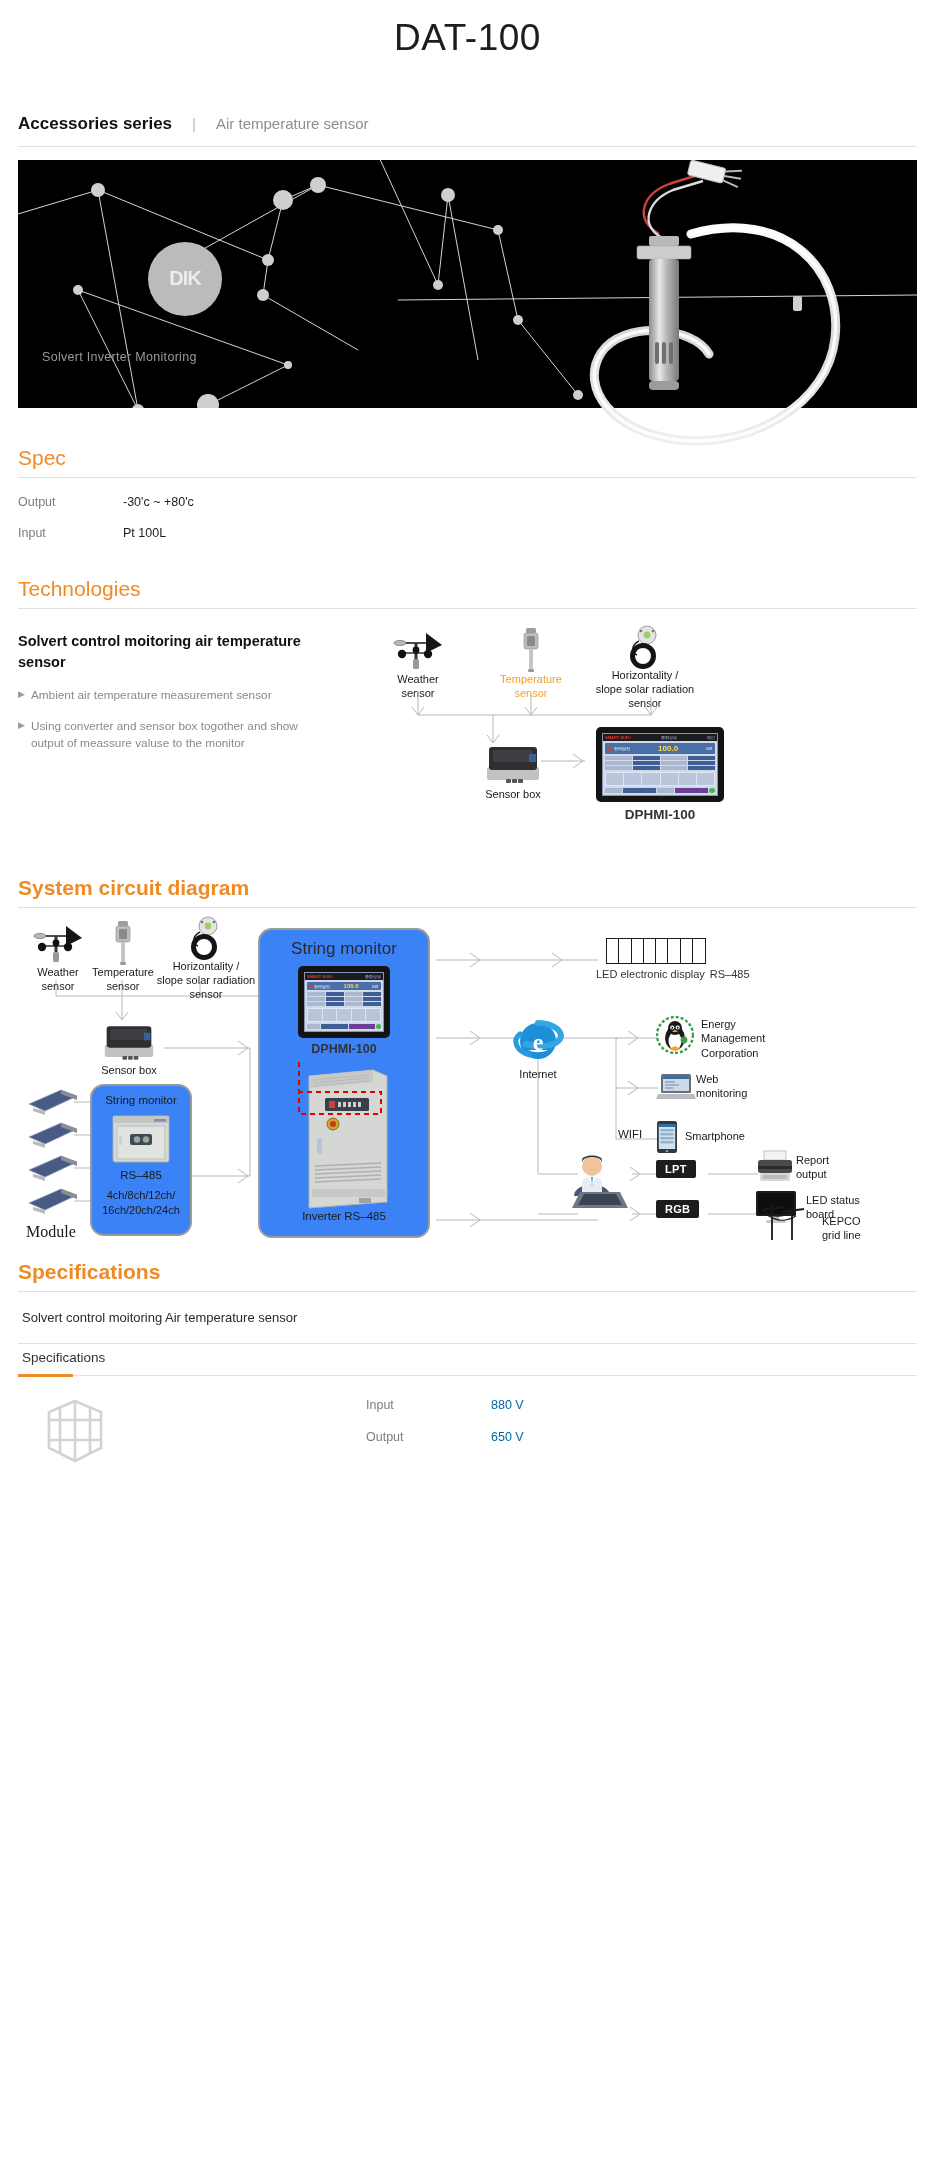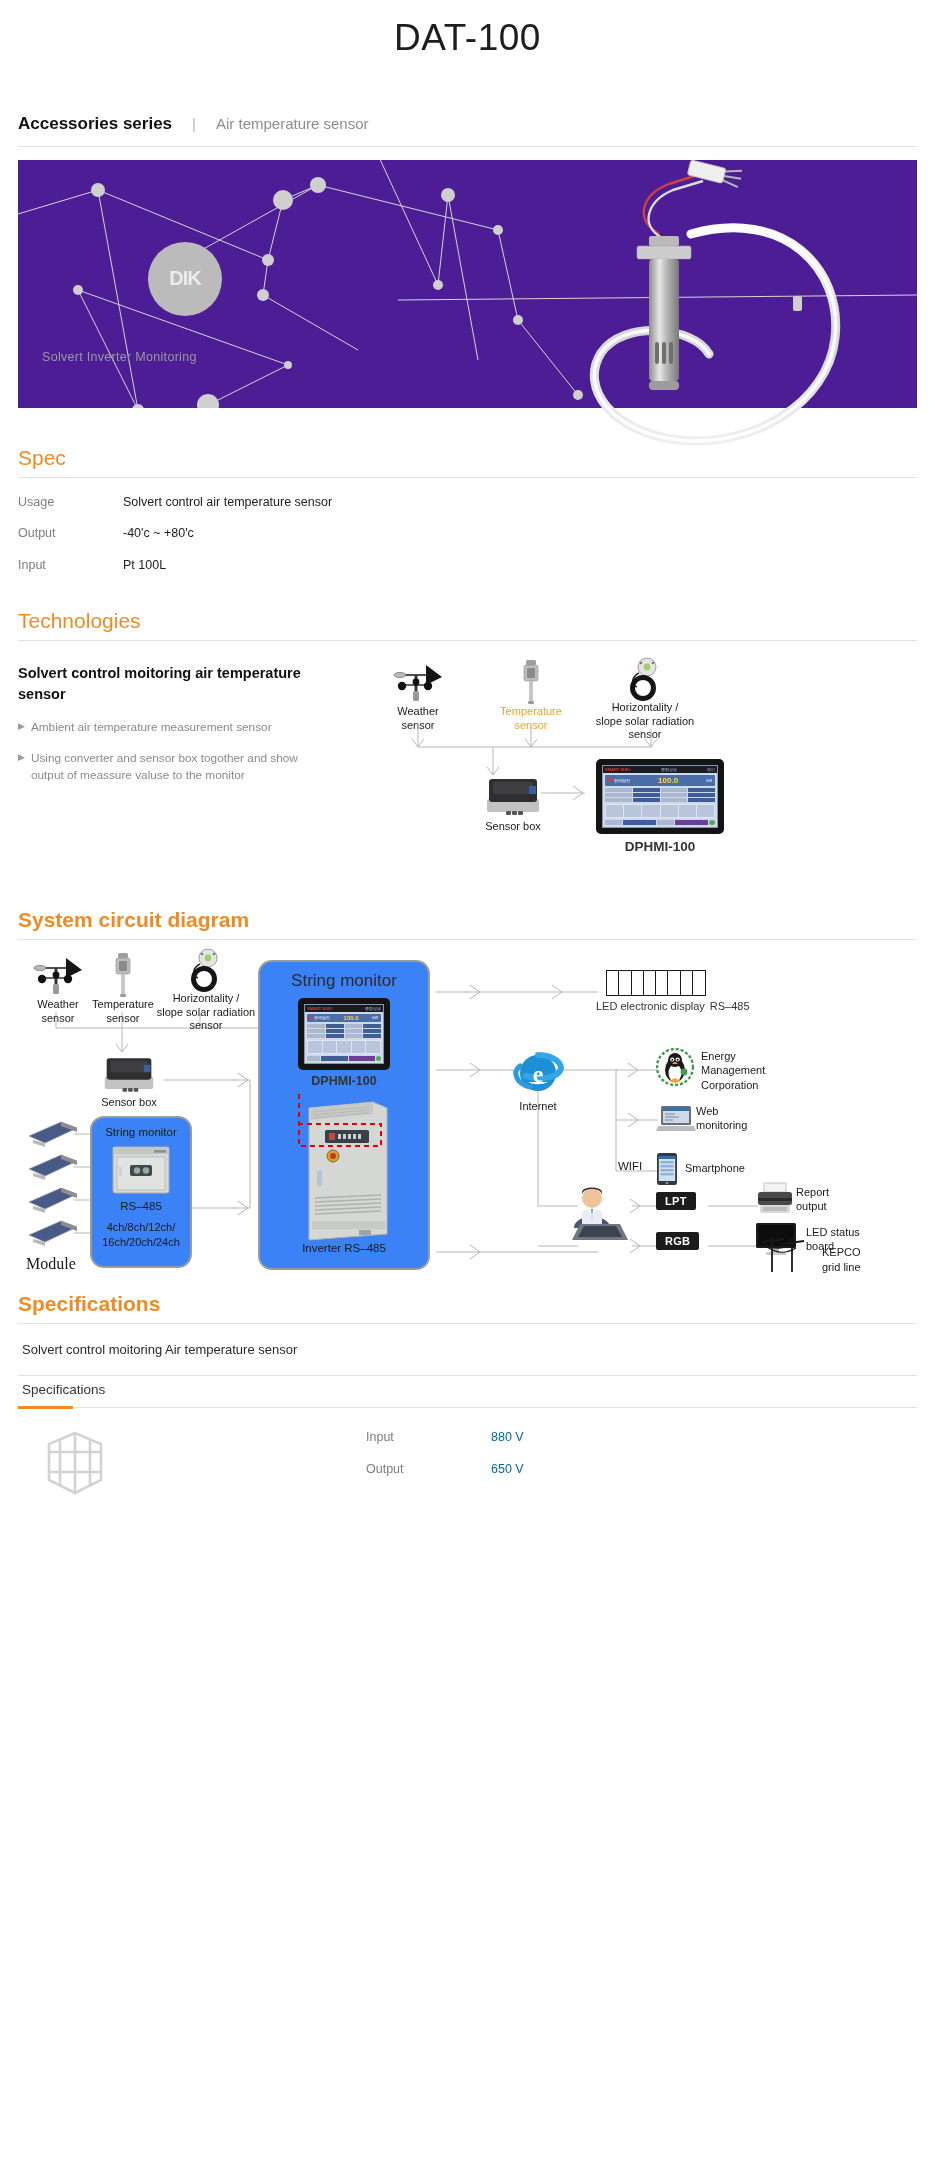--- a/index.html
+++ b/index.html
@@ -23,21 +23,21 @@
   .crumb-wrap { margin: 55px 18px 0 18px; }
   .crumb { display:flex; align-items:baseline; gap:14px; padding-bottom:12px; }
   .crumb-main { font-size:17px; font-weight:700; color:#111; }
   .crumb-sep { color:#b9b9b9; font-size:15px; padding:0 6px; }
   .crumb-sub { font-size:15px; color:#8d8d8d; }
   .crumb-rule { border-bottom:1px solid #e2e2e2; }
 
   
   .hero { position:relative; margin: 13px 18px 0 18px; height: 248px; }
   .hero-bg { position:absolute; left:0; top:0; width: 899px; height: 248px;
-             background:#4c1d95; overflow:hidden; }
+             background:#000000; overflow:hidden; }
   .hero-cap { position:absolute; left:24px; bottom:44px; font-size:12.5px; color:#9a9a9a; letter-spacing:.3px; }
   .dik { position:absolute; left:130px; top:82px; width:74px; height:74px; border-radius:50%;
          background:#bbbbbb; display:flex; align-items:center; justify-content:center; }
   .dik span { color:#ececec; font-weight:700; font-size:20px; letter-spacing:-1px; font-family:"Liberation Sans",sans-serif; }
   .hero-prod { position:absolute; right:14px; top:-12px; width:420px; height:318px; }
 
   
   .sec { margin: 0 18px; }
   .sec-h { font-size:21px; color:#f08a24; font-weight:700; padding-bottom:7px;margin-top:15px; }
   .sec-h.thin { font-weight:400; }
@@ -198,26 +198,22 @@
         <rect x="14" y="145" width="30" height="9" rx="4" fill="#9c9c9c"></rect>
       </g>
     </svg>
   </div>
 
   <div class="sec" style="margin-top:38px;">
     <div class="sec-h thin">Spec</div>
     <div class="sec-rule"></div>
     <div class="spec-tbl">
       <div class="spec-row">
-        <div class="spec-k">Usage</div>
-        <div class="spec-v">Solvert control air temperature sensor</div>
-      </div>
-      <div class="spec-row">
         <div class="spec-k">Output</div>
-        <div class="spec-v">-40'c ~ +80'c</div>
+        <div class="spec-v">-30'c ~ +80'c</div>
       </div>
       <div class="spec-row">
         <div class="spec-k">Input</div>
         <div class="spec-v">Pt 100L</div>
       </div>
     </div>
   </div>
 
   <div class="sec" style="margin-top:34px;">
     <div class="sec-h thin">Technologies</div>

